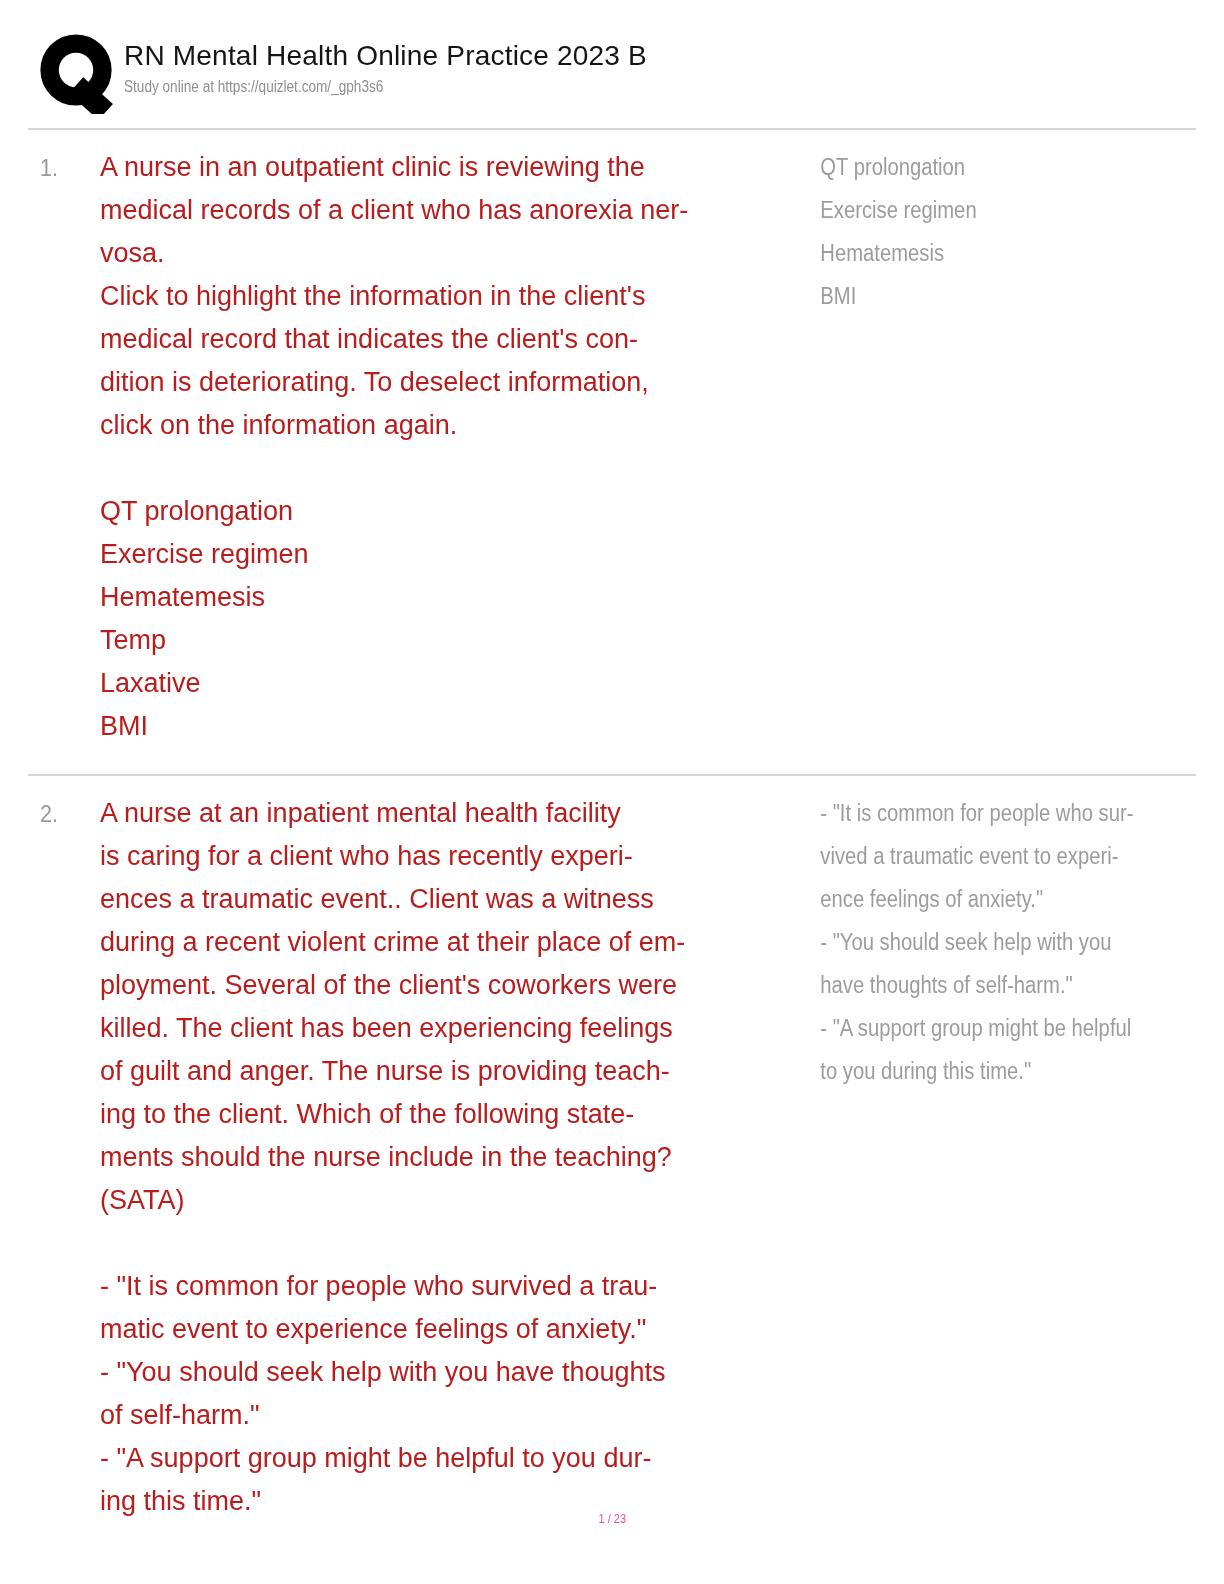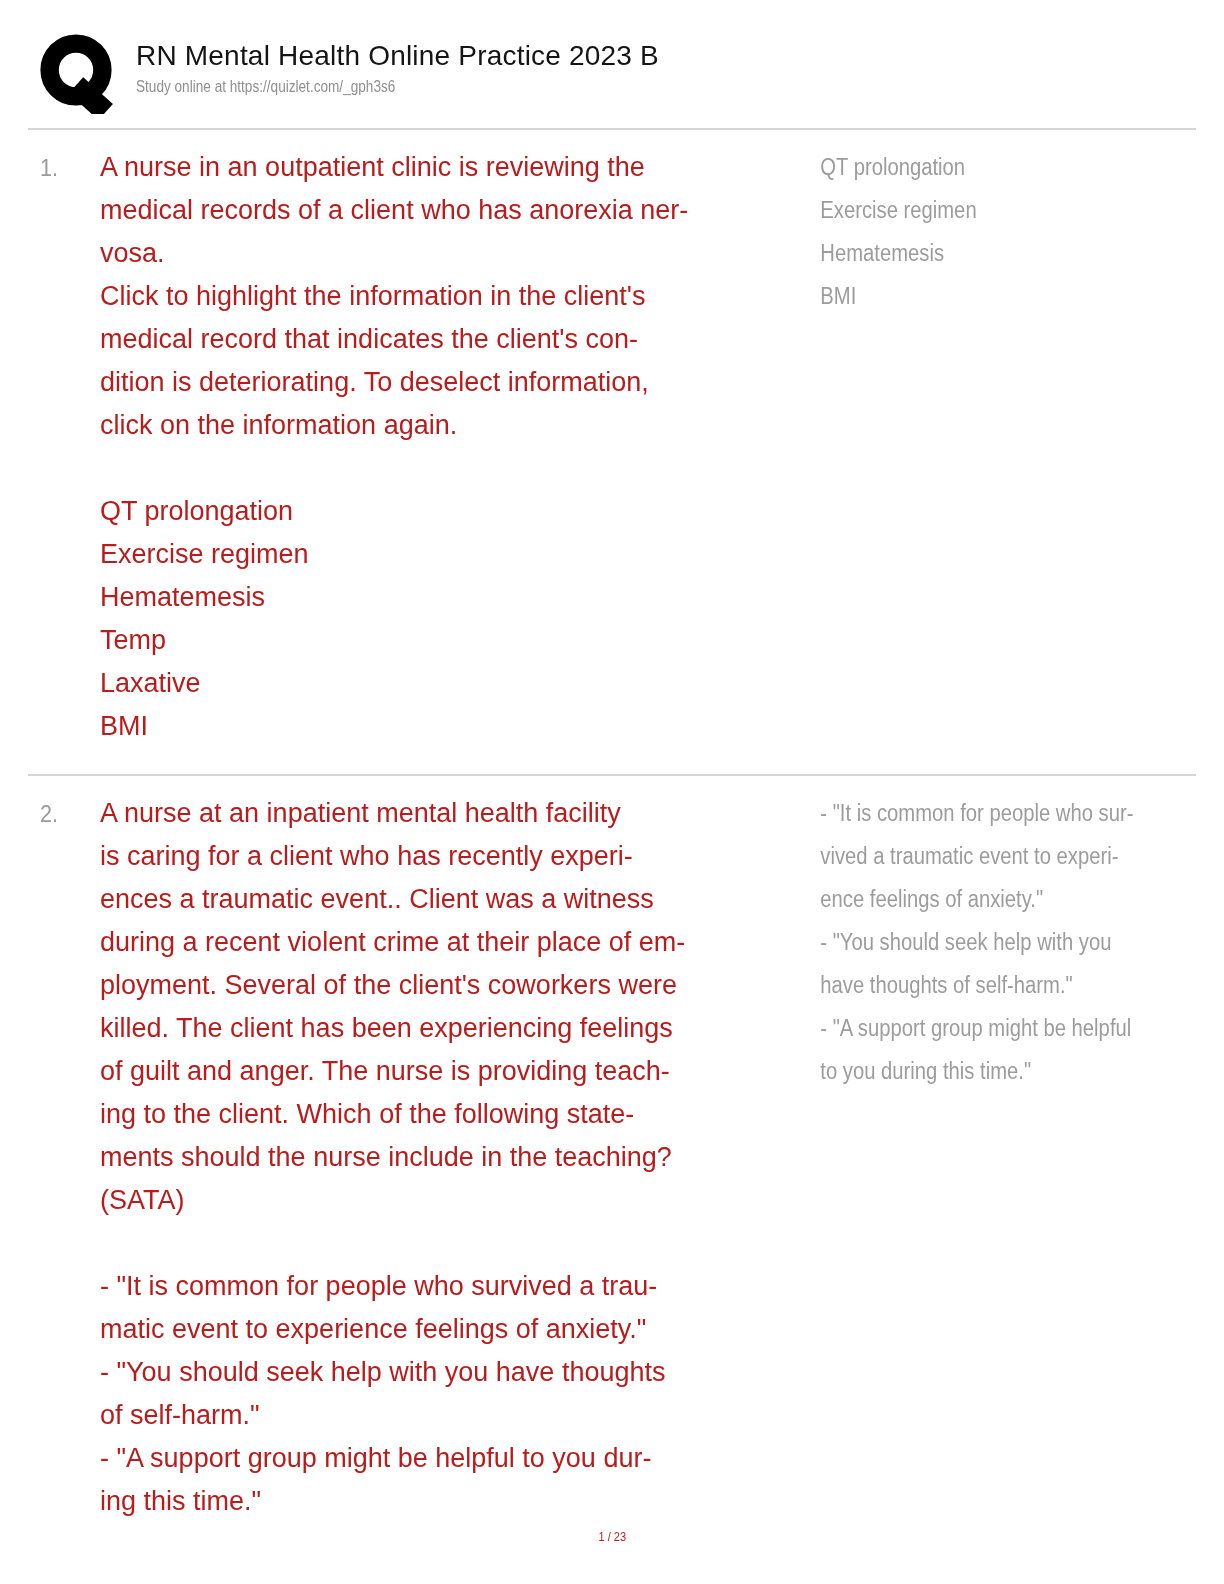--- a/index.html
+++ b/index.html
@@ -14,21 +14,21 @@
     background: #ffffff;
     font-family: "Liberation Sans", sans-serif;
     overflow: hidden;
     box-sizing: border-box;
   }
   
   .header {
     display: flex;
     align-items: flex-start;
     padding: 34px 40px 14px 40px;
-    gap: 16px;
+    gap: 4px;
   }
   .logo {
     width: 80px;
     height: 80px;
     flex: 0 0 80px;
   }
   .logo svg { display: block; width: 80px; height: 80px; }
   .header-text { padding-top: 6px; }
   .title {
     margin: 0;
@@ -78,26 +78,26 @@
     white-space: pre-line;
     transform: scaleX(0.88);
     transform-origin: 0 0;
     width: 113%;
     padding-left: 6px;
     box-sizing: border-box;
   }
   
   .footer {
     position: absolute;
-    bottom: 40px;
+    bottom: 58px;
     left: 0;
     right: 0;
     text-align: center;
     font-size: 13px;
-    color: #b91c1c;
+    color: #ec4899;
   }
   .footer span {
     display: inline-block;
     transform: scaleX(0.85);
   }
 </style>
 </head>
 <body>
 
 <div class="page">

